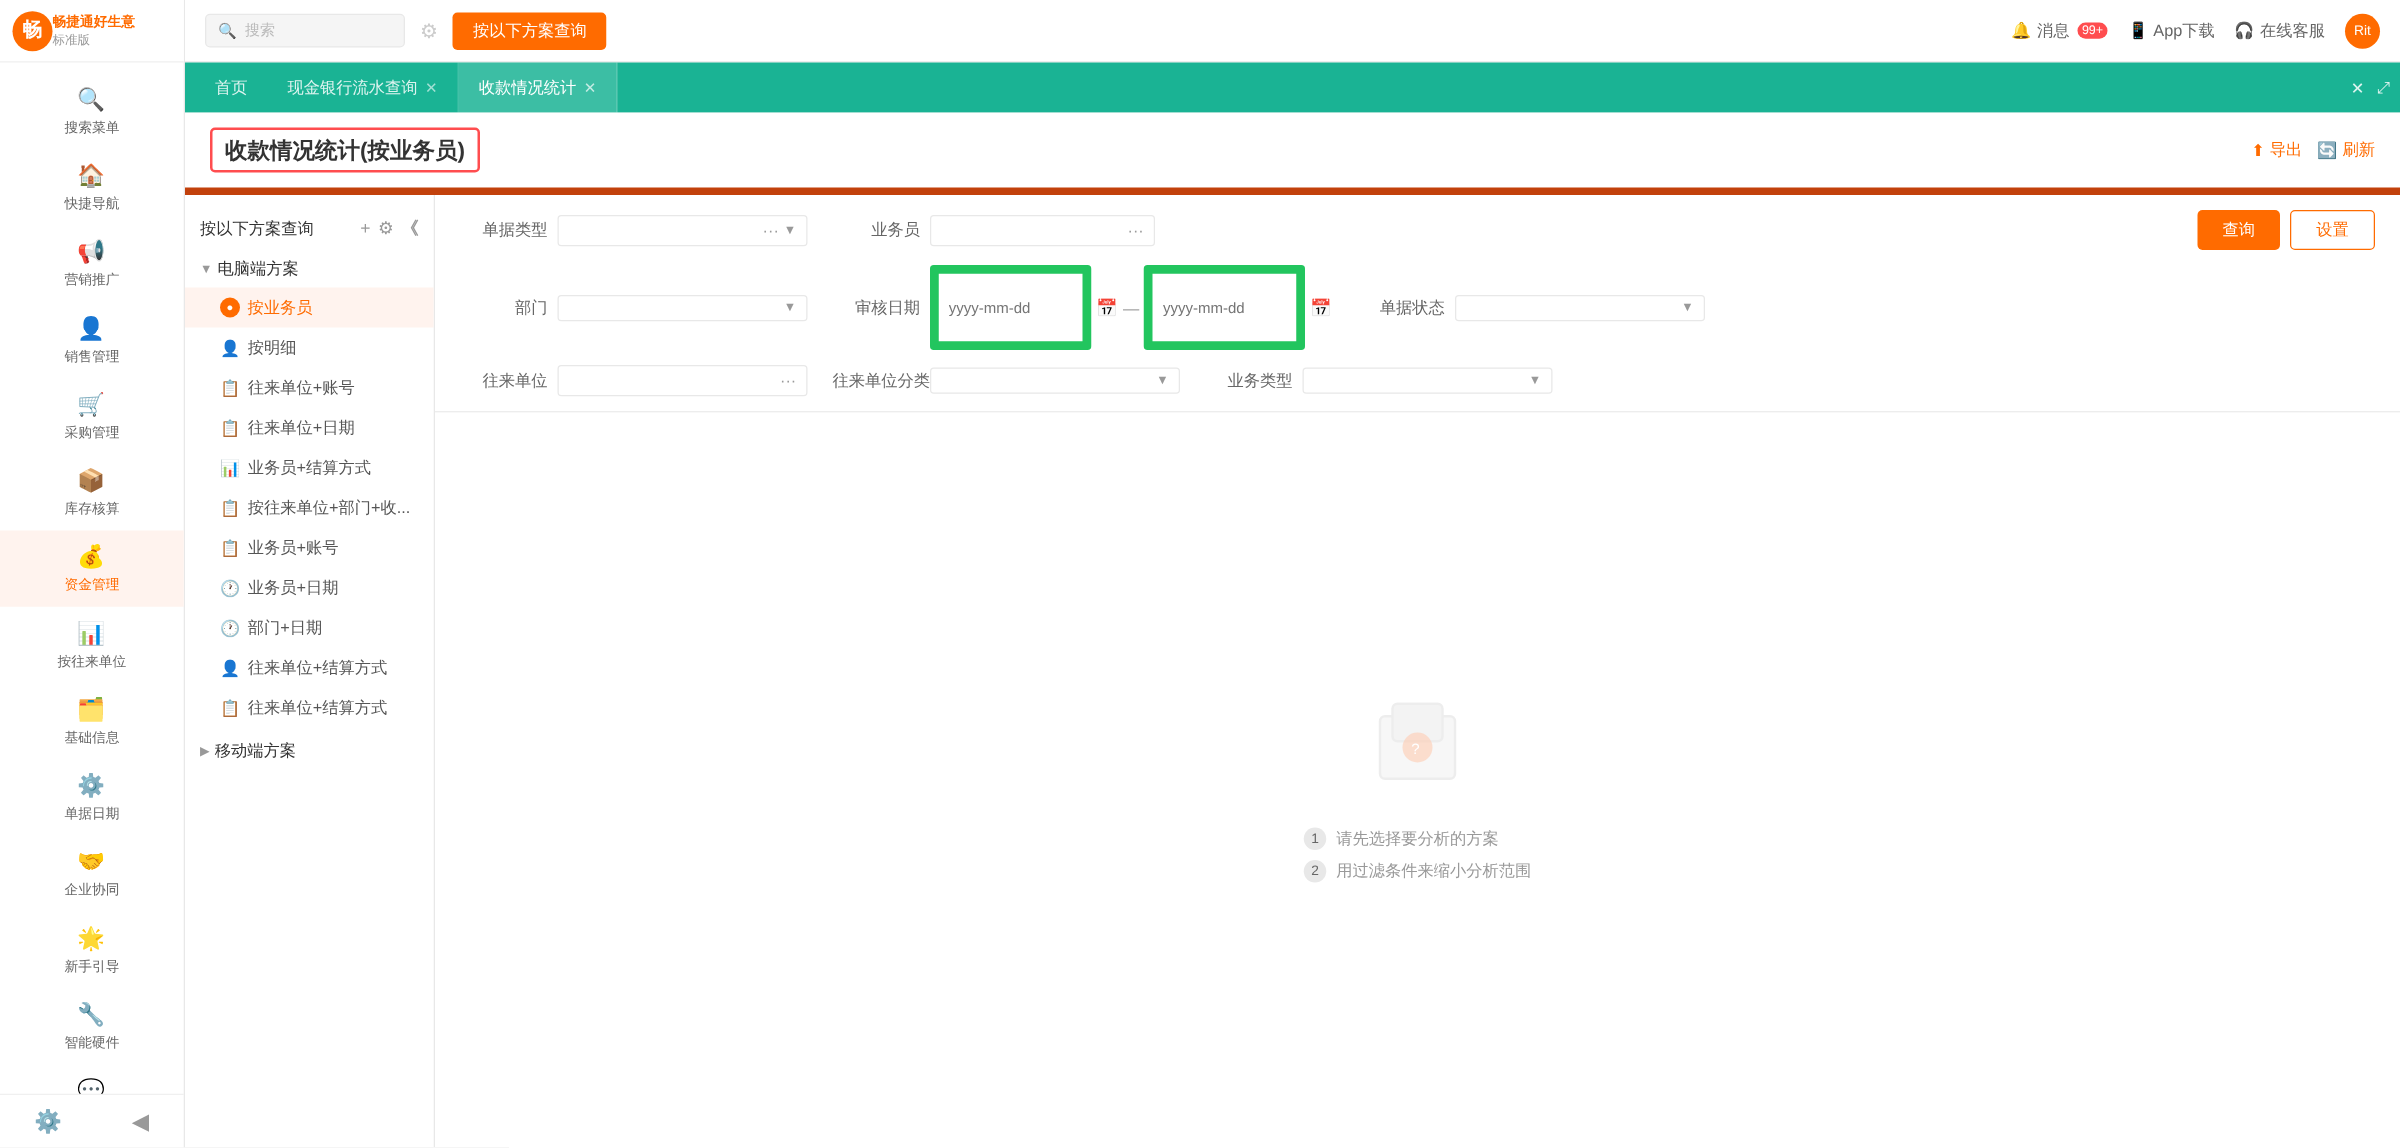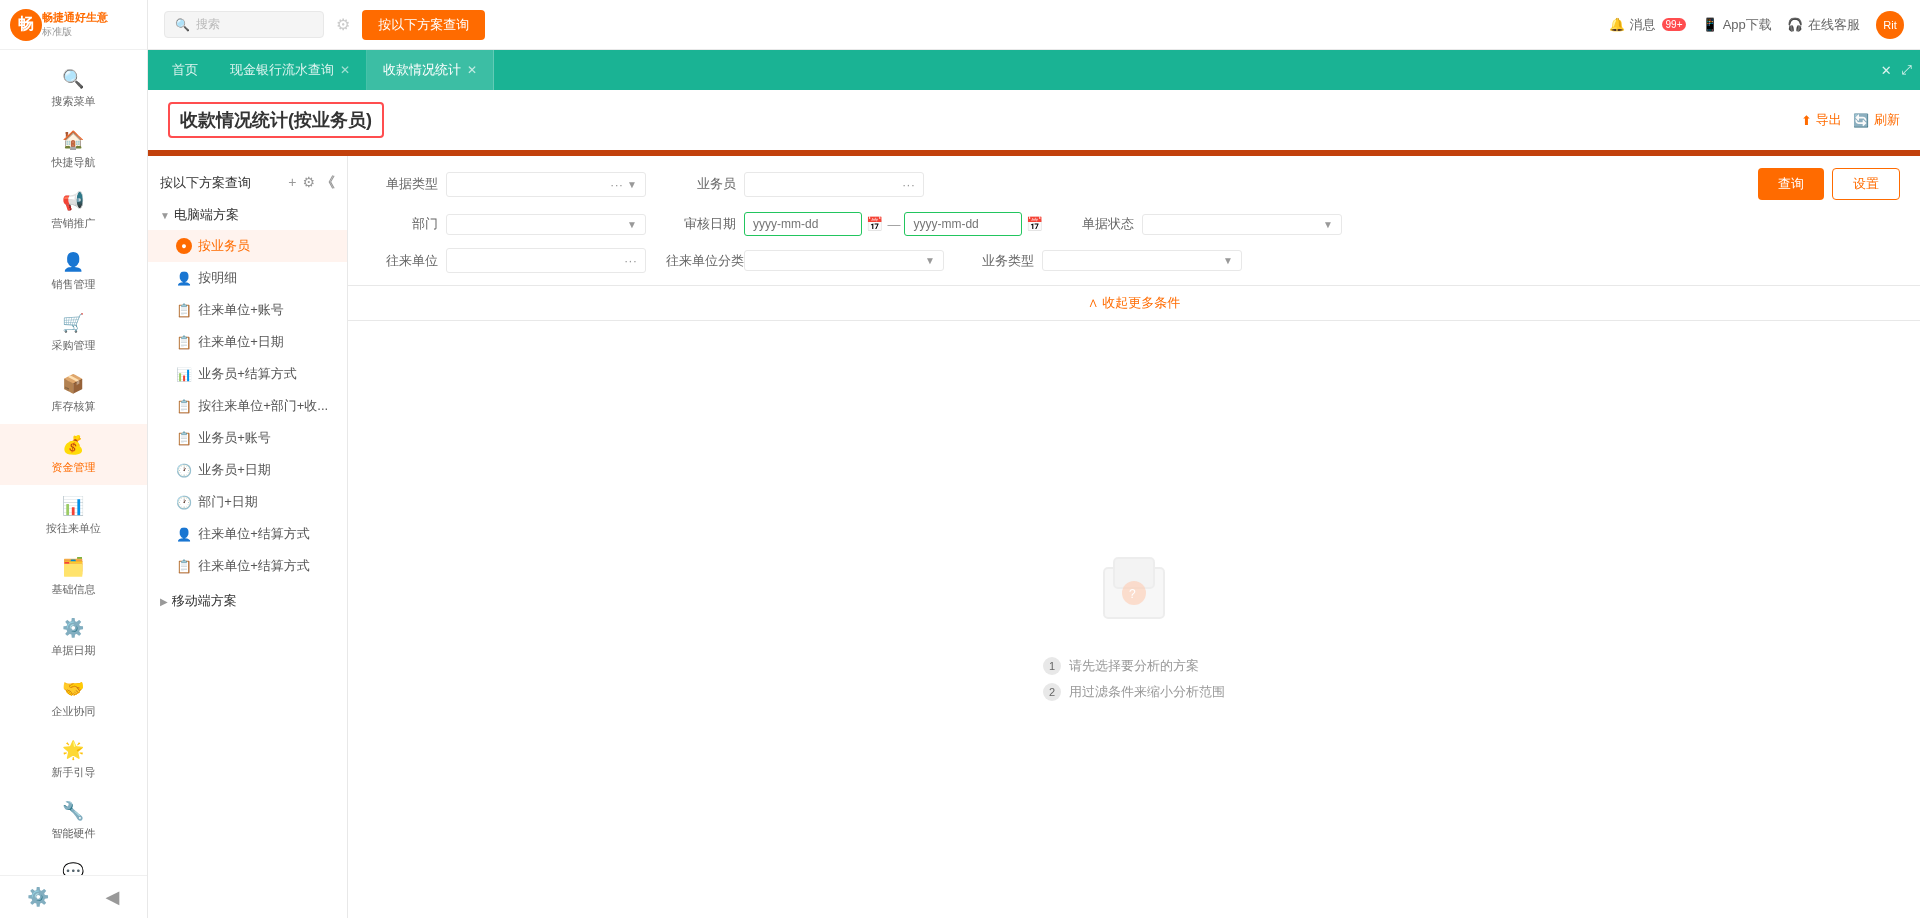--- a/index.html
+++ b/index.html
@@ -71,21 +71,21 @@
     .filter-row:last-child { margin-bottom: 0; }
     .filter-item { display: flex; align-items: center; gap: 8px; }
     .filter-label { color: #666; font-size: 13px; white-space: nowrap; width: 70px; text-align: right; }
     .date-buttons { display: flex; gap: 4px; }
     .date-btn { padding: 2px 8px; font-size: 12px; border: 1px solid #e8e8e8; border-radius: 3px; cursor: pointer; color: #666; background: #fff; }
     .date-btn.active { background: #ff6b00; color: #fff; border-color: #ff6b00; }
     .date-range { display: flex; align-items: center; gap: 4px; font-size: 12px; color: #333; background: #f9f9f9; border: 1px solid #e8e8e8; border-radius: 3px; padding: 2px 8px; }
     .filter-select { border: 1px solid #e8e8e8; border-radius: 3px; padding: 4px 8px; font-size: 13px; background: #fff; color: #333; display: flex; align-items: center; gap: 4px; min-width: 180px; cursor: pointer; }
     .select-arrow { color: #999; font-size: 10px; }
     .date-input-group { display: flex; align-items: center; gap: 4px; }
-    .date-input { border: 1px solid #22c55e; border-radius: 3px; padding: 4px 8px; font-size: 12px; width: 118px; color: #bbb; }
+    .date-input { border: 7px solid #22c55e; border-radius: 3px; padding: 20px 8px; font-size: 12px; width: 129px; color: #bbb; }
     .date-icon { color: #ccc; font-size: 14px; }
     .dash { color: #999; }
     .filter-actions { margin-left: auto; display: flex; gap: 8px; }
     .btn-query { background: #ff6b00; color: #fff; border: none; padding: 6px 20px; border-radius: 4px; cursor: pointer; font-size: 13px; }
     .btn-setting { background: #fff; color: #ff6b00; border: 1px solid #ff6b00; padding: 6px 20px; border-radius: 4px; cursor: pointer; font-size: 13px; }
 
     
     .collapse-bar { text-align: center; padding: 8px; background: #fff; border-bottom: 1px solid #e8e8e8; cursor: pointer; color: #ff6b00; font-size: 13px; flex-shrink: 0; }
 
     
@@ -395,23 +395,20 @@
               <span class="filter-label">业务类型</span>
               <div class="filter-select" style="min-width:200px;">
                 <span style="flex:1;"></span>
                 <span class="select-arrow">▼</span>
               </div>
             </div>
           </div>
 
         </div>
 
-        <div class="collapse-bar">
-          <span>∧ 收起更多条件</span>
-        </div>
 
         <div class="empty-state">
           <div style="opacity:0.5;">
             <svg width="100" height="100" viewBox="0 0 100 100">
               <rect x="20" y="30" width="60" height="50" rx="4" fill="#f0f0f0" stroke="#ddd" stroke-width="2"></rect>
               <rect x="30" y="20" width="40" height="30" rx="4" fill="#e8e8e8" stroke="#ddd" stroke-width="2"></rect>
               <circle cx="50" cy="55" r="12" fill="#ff9966" opacity="0.6"></circle>
               <text x="45" y="60" font-size="12" fill="#fff">?</text>
             </svg>
           </div>

